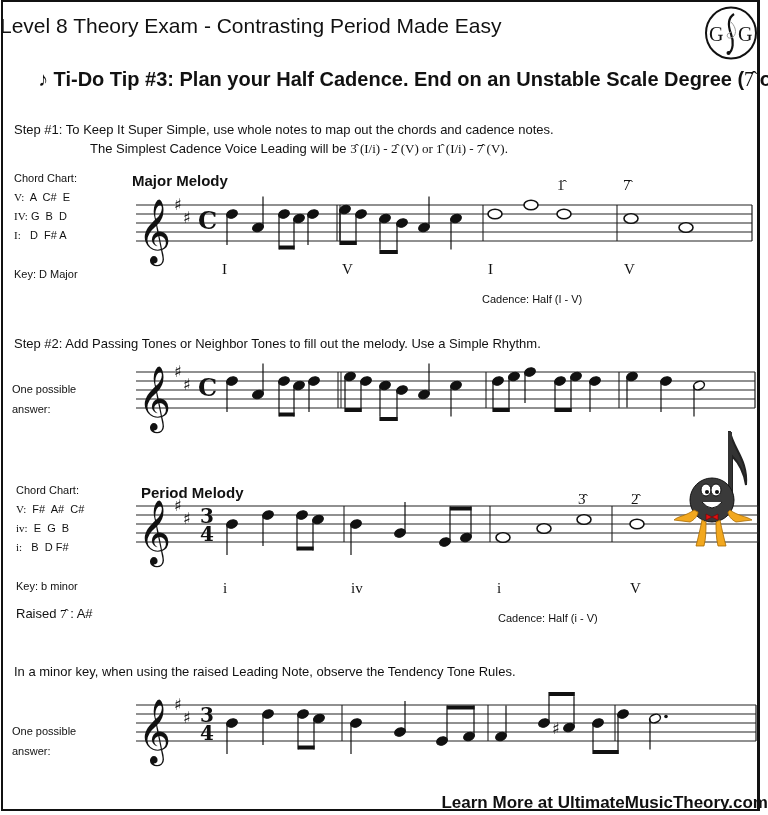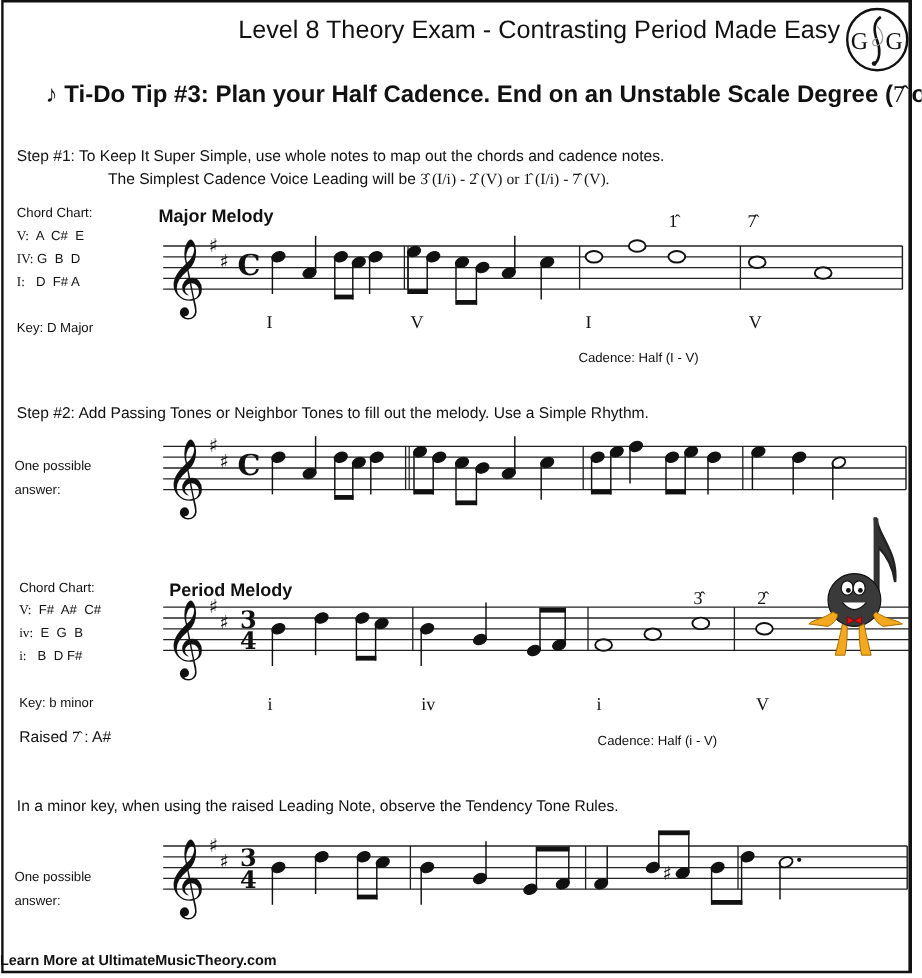--- a/index.html
+++ b/index.html
@@ -1,33 +1,33 @@
 <!DOCTYPE html>
 <html><head>
 <meta charset="utf-8">
 <style>
   html, body { margin: 0; padding: 0; background: #fff; }
   body { width: 768px; height: 815px; position: relative; overflow: hidden;
          font-family: "Liberation Sans", sans-serif; color: #111; }
   .frame { position: absolute; left: 1px; top: 0; width: 759px; height: 811px;
            border-left: 2px solid #111; border-right: 3px solid #111; border-bottom: 2px solid #111; border-top: 2px solid #111; box-sizing: border-box; }
   .abs { position: absolute; white-space: nowrap; }
-  .title { font-size: 21px; top: 14px; left: 0; width: 700px; text-align: right; letter-spacing: 0px; }
+  .title { font-size: 21px; top: 14px; left: 0; width: 700px; text-align: left; letter-spacing: 0px; }
   .tip { font-size: 20px; font-weight: bold; top: 68px; left: 0; margin-left: 38px; }
   .serif { font-family: "Liberation Serif", serif; font-weight: normal; }
   .body16 { font-size: 13px; }
   .lbl { font-size: 11px; }
   .small { font-size: 13px; }
   .rn { font-family: "Liberation Serif", serif; font-size: 15px; }
   .hat { font-family: "Liberation Serif", serif; font-size: 15px; text-align: center; }
   .melody-title { font-size: 15px; font-weight: bold; }
   svg.staff { position: absolute; overflow: visible; }
   .logo { position: absolute; left: 704px; top: 6px; width: 54px; height: 54px; }
   .mascot { position: absolute; left: 668px; top: 430px; width: 100px; height: 120px; }
-  .footer { font-size: 12px; font-weight: bold; top: 793px; left: 0; width: 768px; text-align: left; }
+  .footer { font-size: 17px; font-weight: bold; top: 793px; left: 0; width: 768px; text-align: right; }
 </style>
 </head>
 <body>
 
 <div class="frame"></div>
 
 <div class="abs title">Level 8 Theory Exam - Contrasting Period Made Easy</div>
 <svg class="logo" viewBox="0 0 54 54">
   <ellipse cx="27" cy="27" rx="25" ry="25.5" fill="none" stroke="#111" stroke-width="2"></ellipse>
   <text x="5" y="35" font-family="Liberation Serif, serif" font-size="20" fill="#111">G</text>

